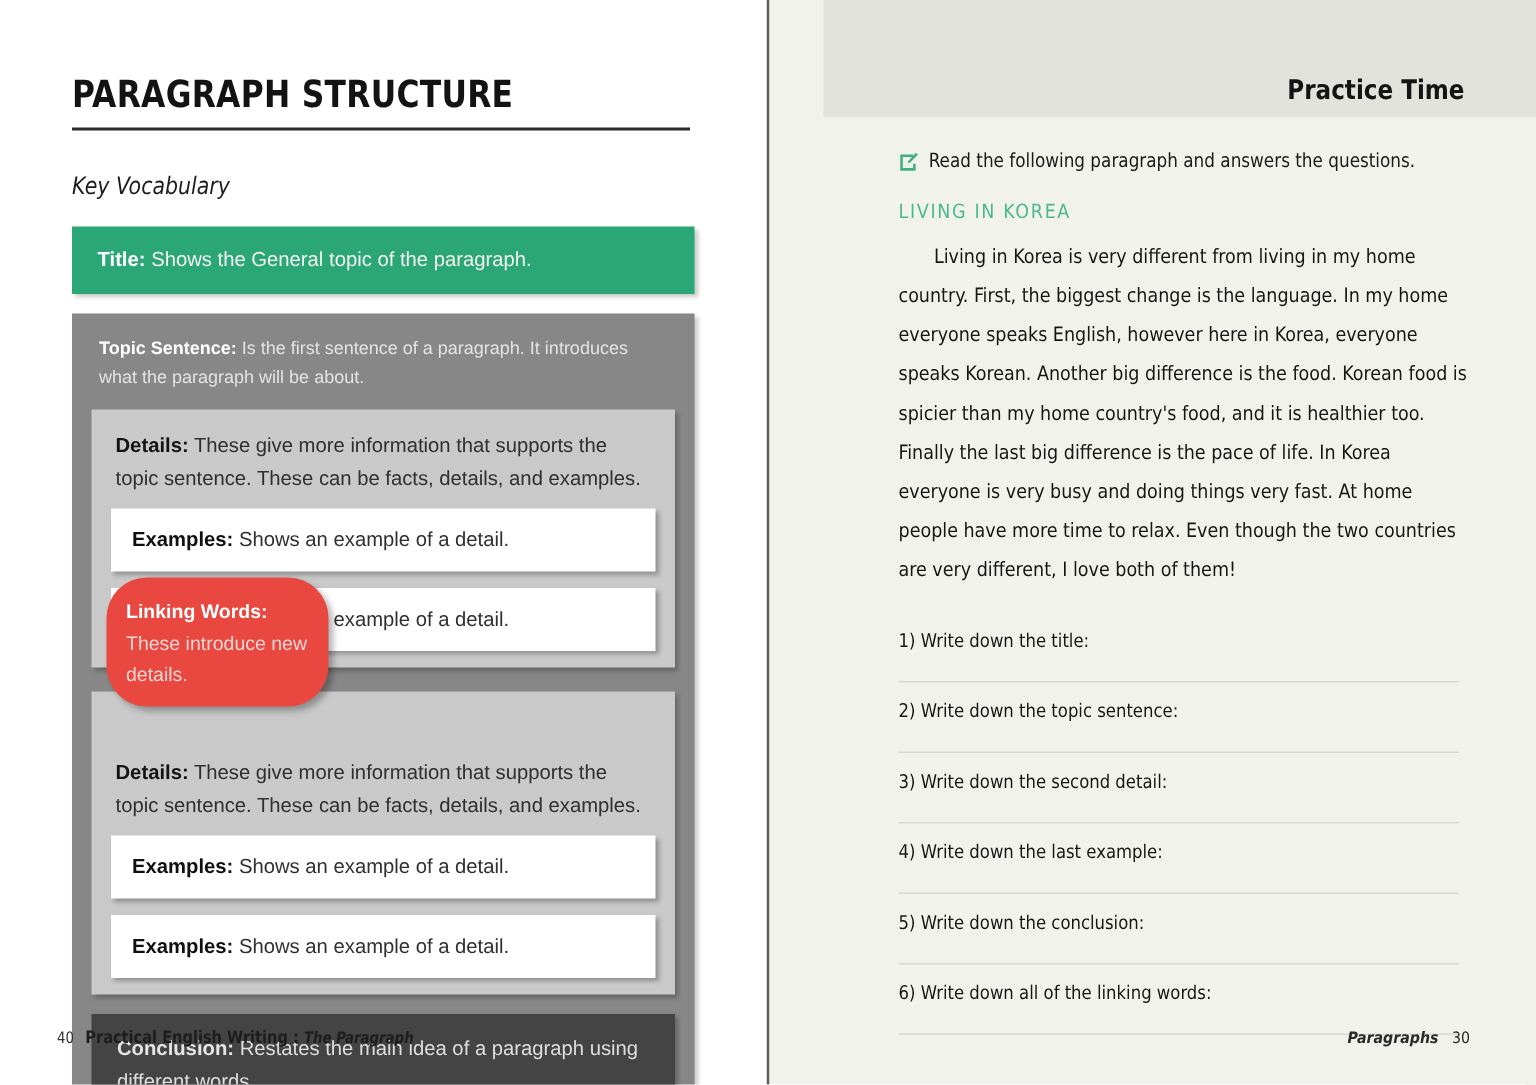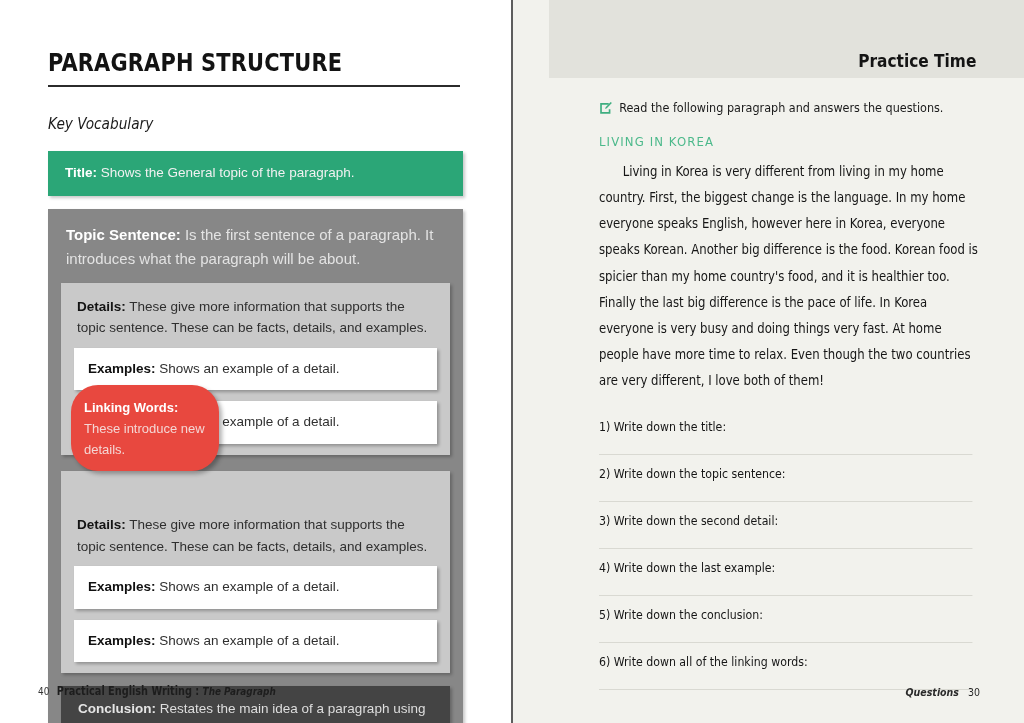--- a/index.html
+++ b/index.html
@@ -69,21 +69,21 @@
 
   .box-outer {
     background:#878787;
     padding:14px 13px 14px 13px;
     margin-top:13px;
     box-shadow:2px 2px 3px rgba(0,0,0,.22);
     position:relative;
   }
   .topic-text {
     color:#e3e3e3;
-    font-size:15px;
+    font-size:12px;
     line-height:1.62;
     padding:0 5px 11px 5px;
   }
   .topic-text b { color:#ffffff; font-weight:700; }
 
   .box-detail {
     background:#c9c9c9;
     padding:13px 13px 11px 13px;
     box-shadow:2px 2px 3px rgba(0,0,0,.25);
     position:relative;
@@ -324,17 +324,17 @@
         <div class="q-item">1) Write down the title:</div>
         <div class="q-item">2) Write down the topic sentence:</div>
         <div class="q-item">3) Write down the second detail:</div>
         <div class="q-item">4) Write down the last example:</div>
         <div class="q-item">5) Write down the conclusion:</div>
         <div class="q-item">6) Write down all of the linking words:</div>
       </div>
     </div>
 
     <div class="footer-right">
-      <span class="lbl">Questions</span><span>30</span>
+      <span class="lbl">Paragraphs</span><span>30</span>
     </div>
   </div>
 
 </div>
 
 </body></html>

